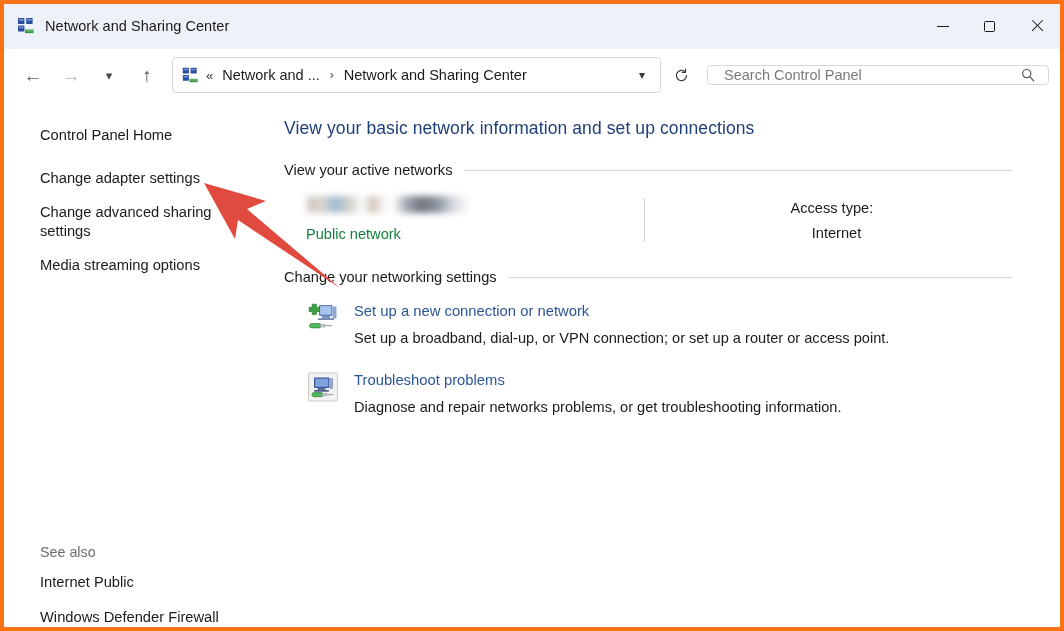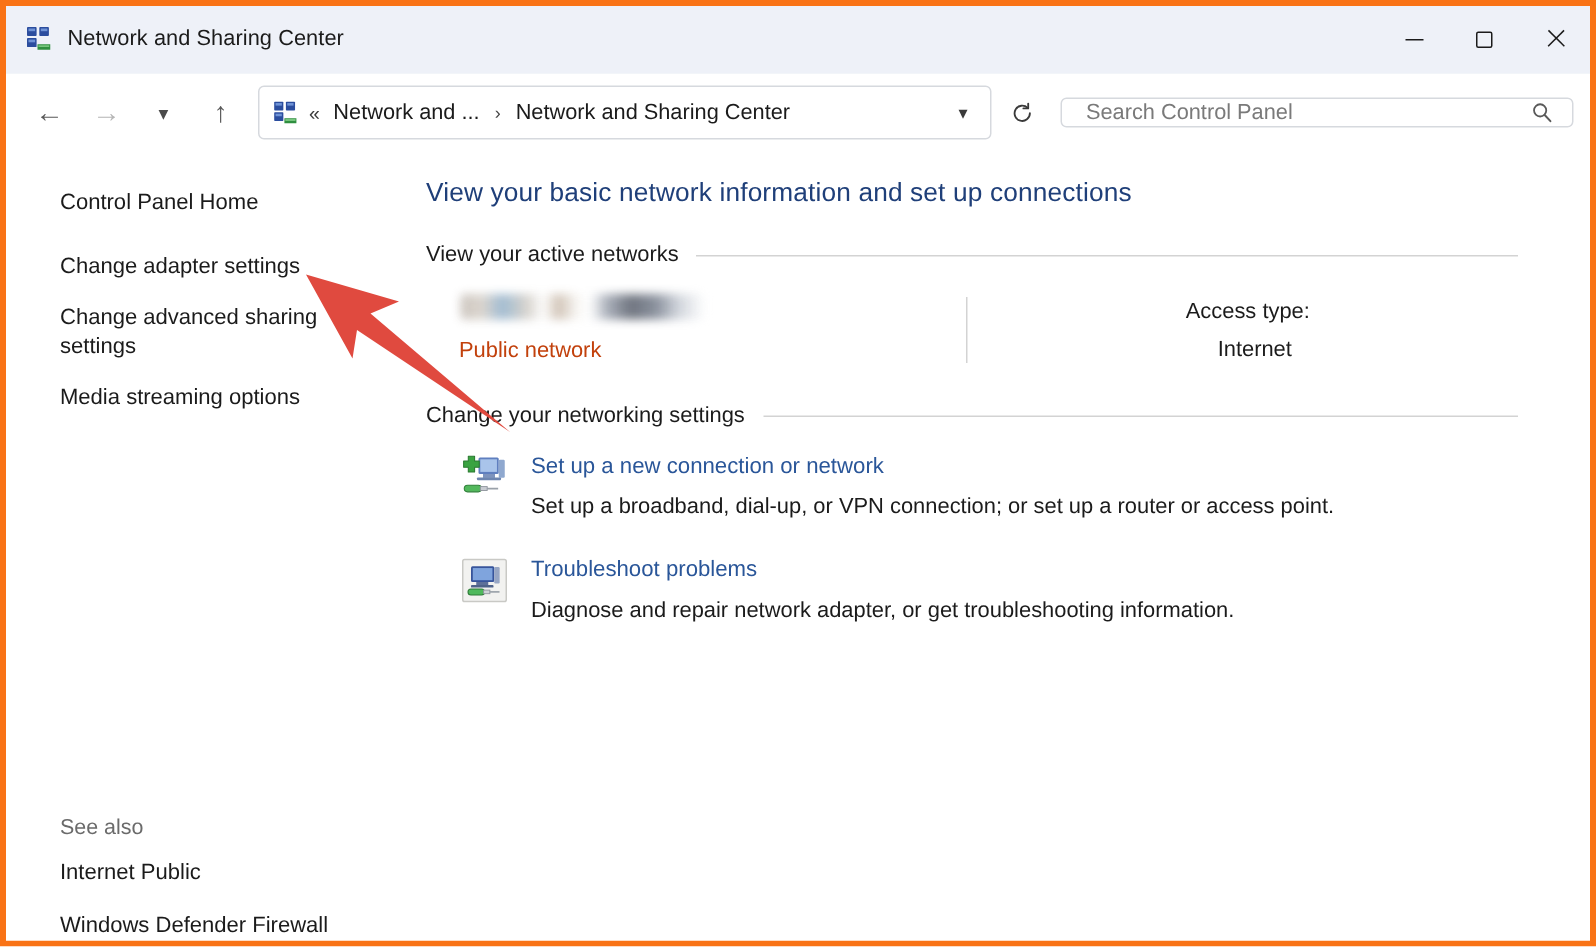--- a/index.html
+++ b/index.html
@@ -307,21 +307,21 @@
         rgba(150,157,170,0.85) 60%,
         rgba(96,102,114,0.95) 70%,
         rgba(120,128,142,0.9) 80%,
         rgba(190,196,206,0.75) 89%,
         rgba(255,255,255,0.35) 100%);
     filter: blur(3.2px);
     opacity: 0.95;
   }
   .net-type {
     font-size: 14.6px;
-    color: #c2410c;
+    color: #15803d;
     margin-top: 13px;
   }
   .net-divider {
     width: 1px;
     background: #d3d3d3;
     margin: 2px 0 4px 0;
     flex: 0 0 auto;
   }
   .net-right {
     flex: 1 1 auto;
@@ -544,21 +544,21 @@
             <rect x="23.5" y="8" width="3.6" height="11" rx="0.8" fill="#97a6c4"></rect>
             <rect x="11.5" y="18" width="8" height="2.2" fill="#5e7099"></rect>
             <rect x="8" y="20" width="15" height="1.7" rx="0.6" fill="#4f6289"></rect>
             <rect x="6" y="22.6" width="11" height="4.1" rx="2" fill="#4fb95c" stroke="#2e7c38" stroke-width="0.7"></rect>
             <rect x="16.4" y="23.4" width="4.2" height="2.4" fill="#cfd3d8" stroke="#8e949c" stroke-width="0.6"></rect>
             <path d="M20.4 24.6h6.6" stroke="#9aa1a9" stroke-width="1.1"></path>
           </svg>
         </span>
         <div>
           <div class="task-title">Troubleshoot problems</div>
-          <div class="task-desc">Diagnose and repair network adapter, or get troubleshooting information.</div>
+          <div class="task-desc">Diagnose and repair networks problems, or get troubleshooting information.</div>
         </div>
       </div>
     </div>
   </div>
 
   <svg class="annot-arrow" viewBox="0 0 1064 631">
     <g>
       <path d="M200 179
                L262 197
                L243 205

